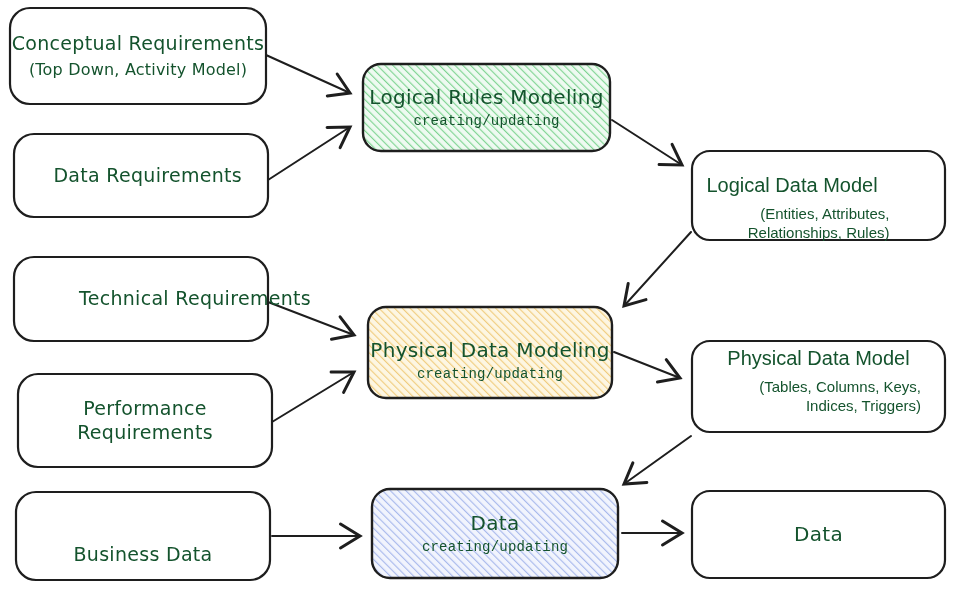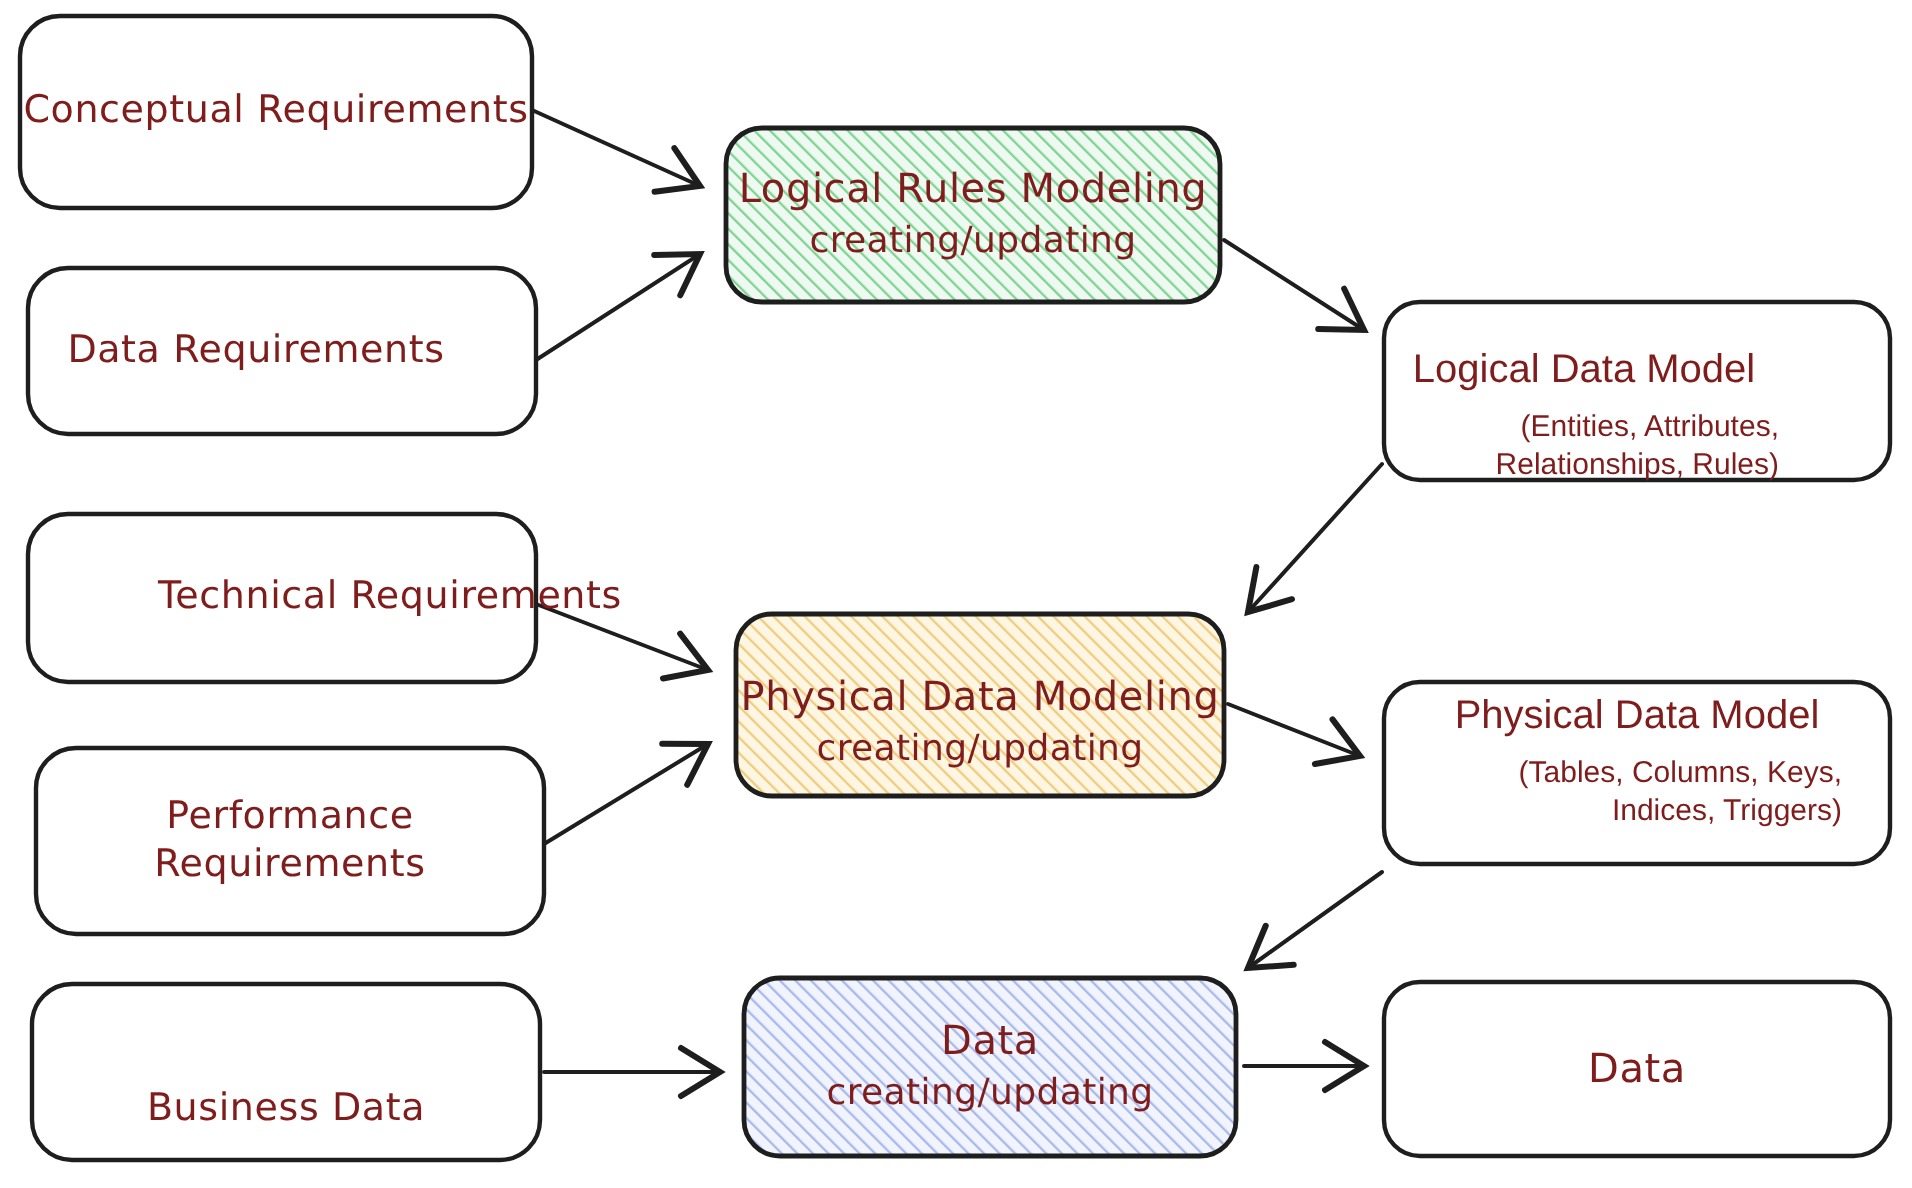--- a/index.html
+++ b/index.html
@@ -1,30 +1,30 @@
 <!DOCTYPE html>
 <html><head>
 <meta charset="utf-8">
 <style>
   html,body{margin:0;padding:0;background:#ffffff;}
   .stage{
     position:relative;width:956px;height:594px;background:#ffffff;overflow:hidden;
-    font-family:"DejaVu Sans", sans-serif;color:#7f1d1d;
+    font-family:"DejaVu Sans", sans-serif;color:#14532d;
   }
   .stage svg{position:absolute;left:0;top:0;}
   .label{
     position:absolute;display:flex;flex-direction:column;align-items:center;justify-content:center;
     text-align:center;pointer-events:none;line-height:1.25;
   }
   .hand{font-family:"DejaVu Sans", sans-serif;}
   .print{font-family:"Liberation Sans", sans-serif;}
   .title-hand{font-size:19px;font-weight:normal;letter-spacing:.3px;}
   .title-hand-lg{font-size:20px;font-weight:normal;letter-spacing:.3px;}
   .title-print{font-size:20px;font-weight:normal;}
-  .sub-hand{font-size:18px;margin-top:3px;letter-spacing:.2px;}
+  .sub-hand{font-size:14px;margin-top:3px;letter-spacing:.2px;font-family:Liberation Mono, monospace;}
   .sub-hand-lg{font-size:16px;margin-top:4px;letter-spacing:.2px;}
   .sub-print{font-size:15px;margin-top:6px;line-height:1.3;text-align:right;}
   .wrap-180{max-width:180px;}
   .wrap-190{max-width:195px;}
   .wrap-200{max-width:205px;}
 </style>
 </head>
 <body>
 
 <div class="stage">
@@ -77,23 +77,24 @@
       <line x1="272" y1="422" x2="354" y2="372" marker-end="url(#arrowV)"></line>
       <line x1="614" y1="352" x2="680" y2="378" marker-end="url(#arrowV)"></line>
       <line x1="691" y1="436" x2="624" y2="484" marker-end="url(#arrowV)"></line>
       <line x1="272" y1="536" x2="360" y2="536" marker-end="url(#arrowV)"></line>
       <line x1="622" y1="533" x2="682" y2="533" marker-end="url(#arrowV)"></line>
     </g>
   </svg>
 
   <div class="label hand" style="left:10px;top:8px;width:256px;height:96px;">
     <div class="title-hand">Conceptual Requirements</div>
+    <div class="sub-hand-lg">(Top Down, Activity Model)</div>
   </div>
 
-  <div class="label hand" style="left:14px;top:134px;width:228px;height:83px;">
+  <div class="label hand" style="left:14px;top:134px;width:228px;height:83px;align-items:flex-end;">
     <div class="title-hand">Data Requirements</div>
   </div>
 
   <div class="label hand" style="left:14px;top:257px;width:280px;height:84px;margin-left:41px;">
     <div class="title-hand">Technical Requirements</div>
   </div>
 
   <div class="label hand" style="left:18px;top:374px;width:254px;height:93px;">
     <div class="title-hand wrap-180">Performance Requirements</div>
   </div>

